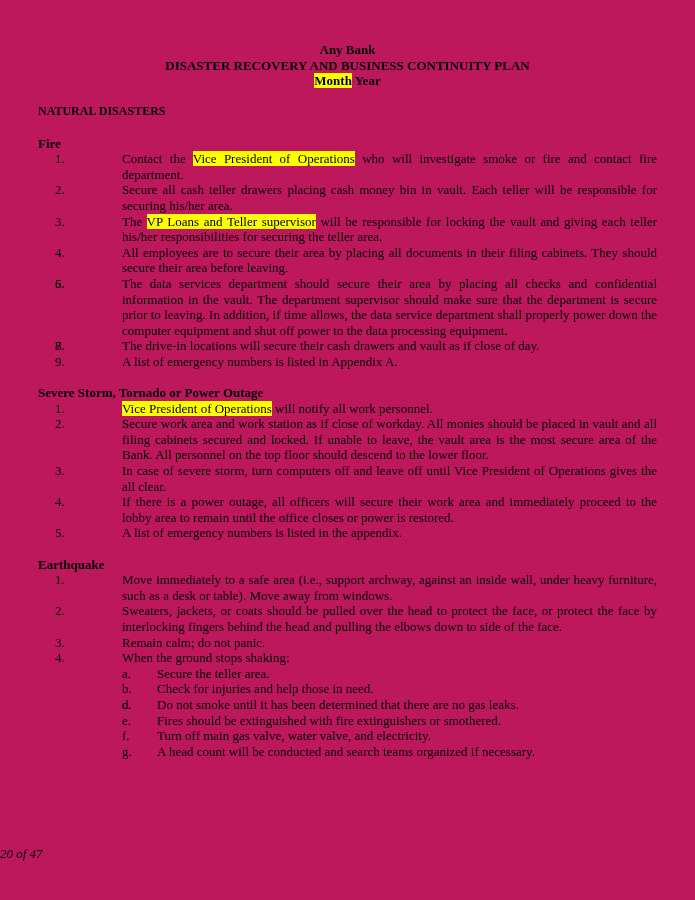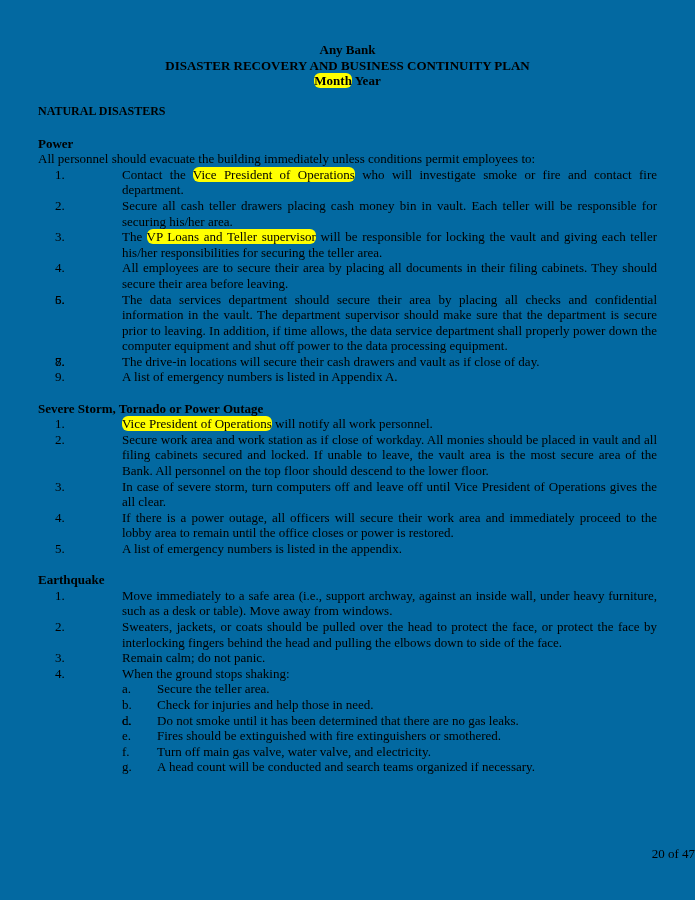--- a/index.html
+++ b/index.html
@@ -5,36 +5,35 @@
   html, body {
     margin: 0;
     padding: 0;
     background: #ffffff;
   }
   .page {
     position: relative;
     width: 695px;
     height: 900px;
     margin: 0 auto;
-    background: #0369a1;
+    background: #be185d;
     color: #000000;
     font-family: "Liberation Serif", "DejaVu Serif", serif;
     font-size: 13px;
     line-height: 15.6px;
     box-sizing: border-box;
     padding: 42px 38px 0 38px;
     overflow: hidden;
   }
   .doc-header {
     text-align: center;
     font-weight: bold;
   }
   .hl {
     background: var(--hl, #ffff00);
-    border-radius: 6px;
   }
   .h1 {
     font-size: 12px;
     font-weight: bold;
     margin: 15.6px 0 0 0;
     line-height: 15.6px;
   }
   .h2 {
     font-size: 13px;
     font-weight: bold;
@@ -58,41 +57,41 @@
     padding-left: 119px;
   }
   .li.sub .marker {
     left: 84px;
   }
   .doc-footer {
     position: absolute;
     top: 846px;
     left: 0;
     right: 0;
-    text-align: right;
+    text-align: left;
     font-size: 13px;
+    font-style: italic;
   }
 </style>
 </head>
 <body>
 
 <div class="page">
 
   <header class="doc-header">
     <div>Any Bank</div>
     <div>DISASTER RECOVERY AND BUSINESS CONTINUITY PLAN</div>
     <div><span class="hl">Month</span><span> Year</span></div>
   </header>
 
   <div class="h1">NATURAL DISASTERS</div>
 
   <main id="sections">
       <section class="doc-section">
-        <div class="h2">Power</div>
-        <div class="intro">All personnel should evacuate the building immediately unless conditions permit employees to:</div>
+        <div class="h2">Fire</div>
         <div class="li"><span class="marker">1.</span><span class="txt"><span>Contact the </span><span class="hl">Vice President of Operations</span><span> who will investigate smoke or fire and contact fire department.</span></span></div>
         <div class="li"><span class="marker">2.</span><span class="txt"><span>Secure all cash teller drawers placing cash money bin in vault. Each teller will be responsible for securing his/her area.</span></span></div>
         <div class="li"><span class="marker">3.</span><span class="txt"><span>The </span><span class="hl">VP Loans and Teller supervisor</span><span> will be responsible for locking the vault and giving each teller his/her responsibilities for securing the teller area.</span></span></div>
         <div class="li"><span class="marker">4.</span><span class="txt"><span>All employees are to secure their area by placing all documents in their filing cabinets. They should secure their area before leaving.</span></span></div>
         <div class="li"><span class="marker">5.</span></div>
         <div class="li"><span class="marker">6.</span><span class="txt"><span>The data services department should secure their area by placing all checks and confidential information in the vault. The department supervisor should make sure that the department is secure prior to leaving. In addition, if time allows, the data service department shall properly power down the computer equipment and shut off power to the data processing equipment.</span></span></div>
         <div class="li"><span class="marker">7.</span></div>
         <div class="li"><span class="marker">8.</span><span class="txt"><span>The drive-in locations will secure their cash drawers and vault as if close of day.</span></span></div>
         <div class="li"><span class="marker">9.</span><span class="txt"><span>A list of emergency numbers is listed in Appendix A.</span></span></div>
       </section>

